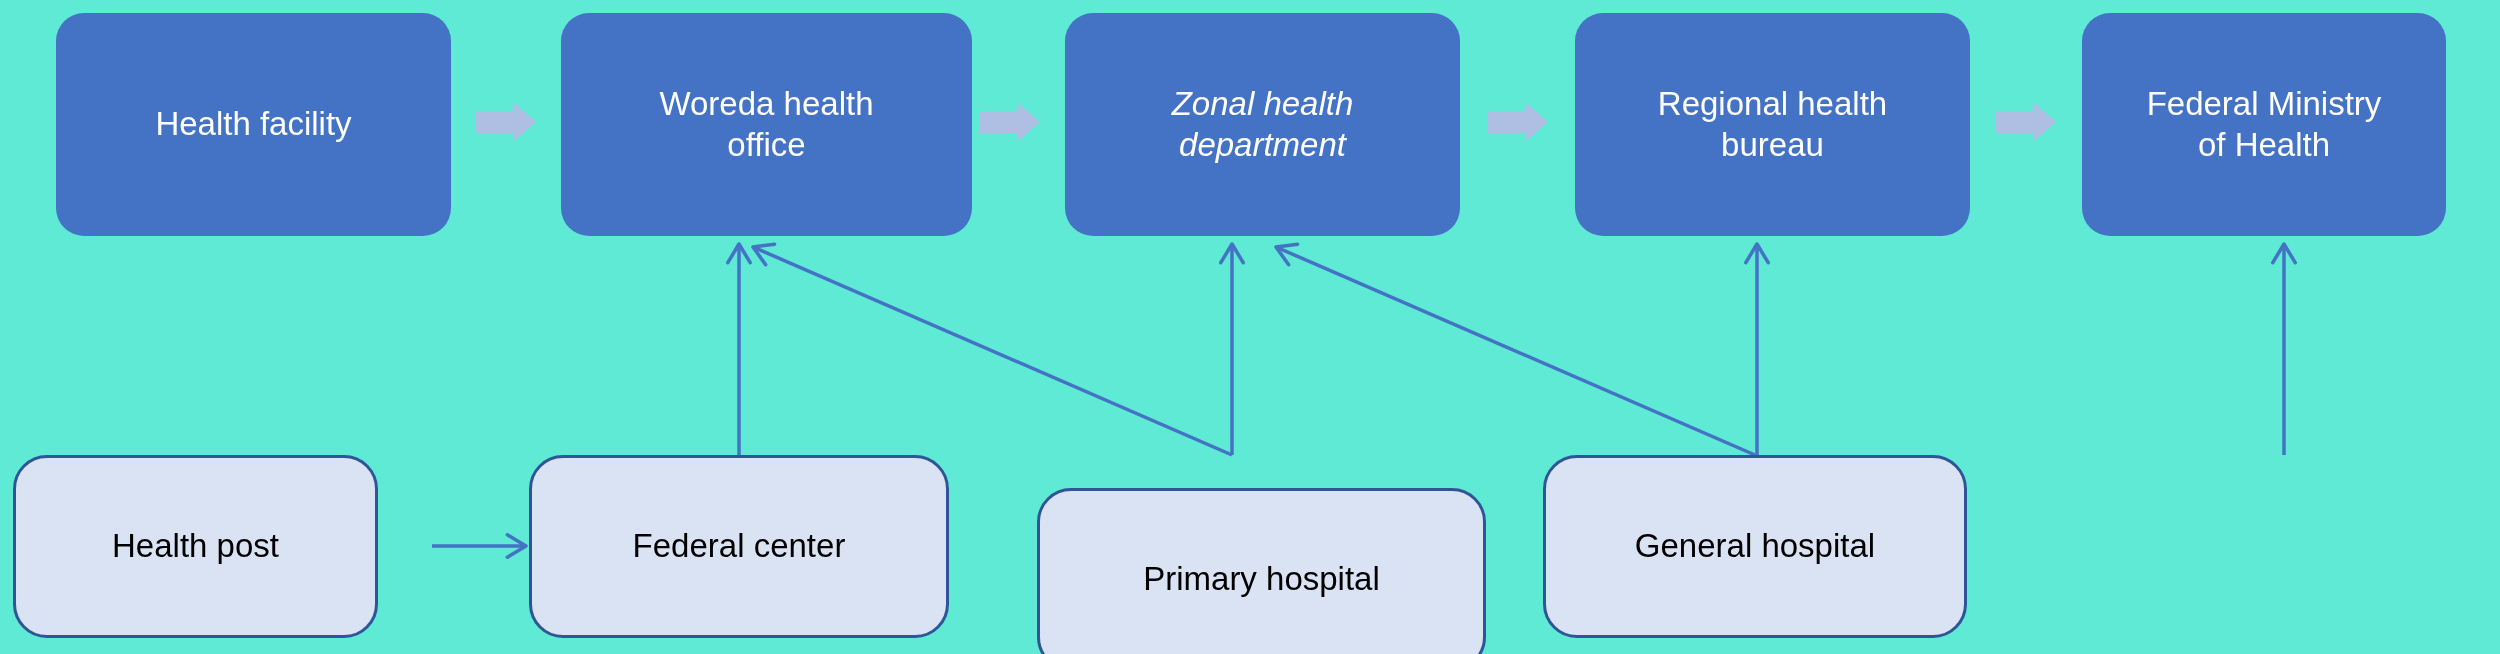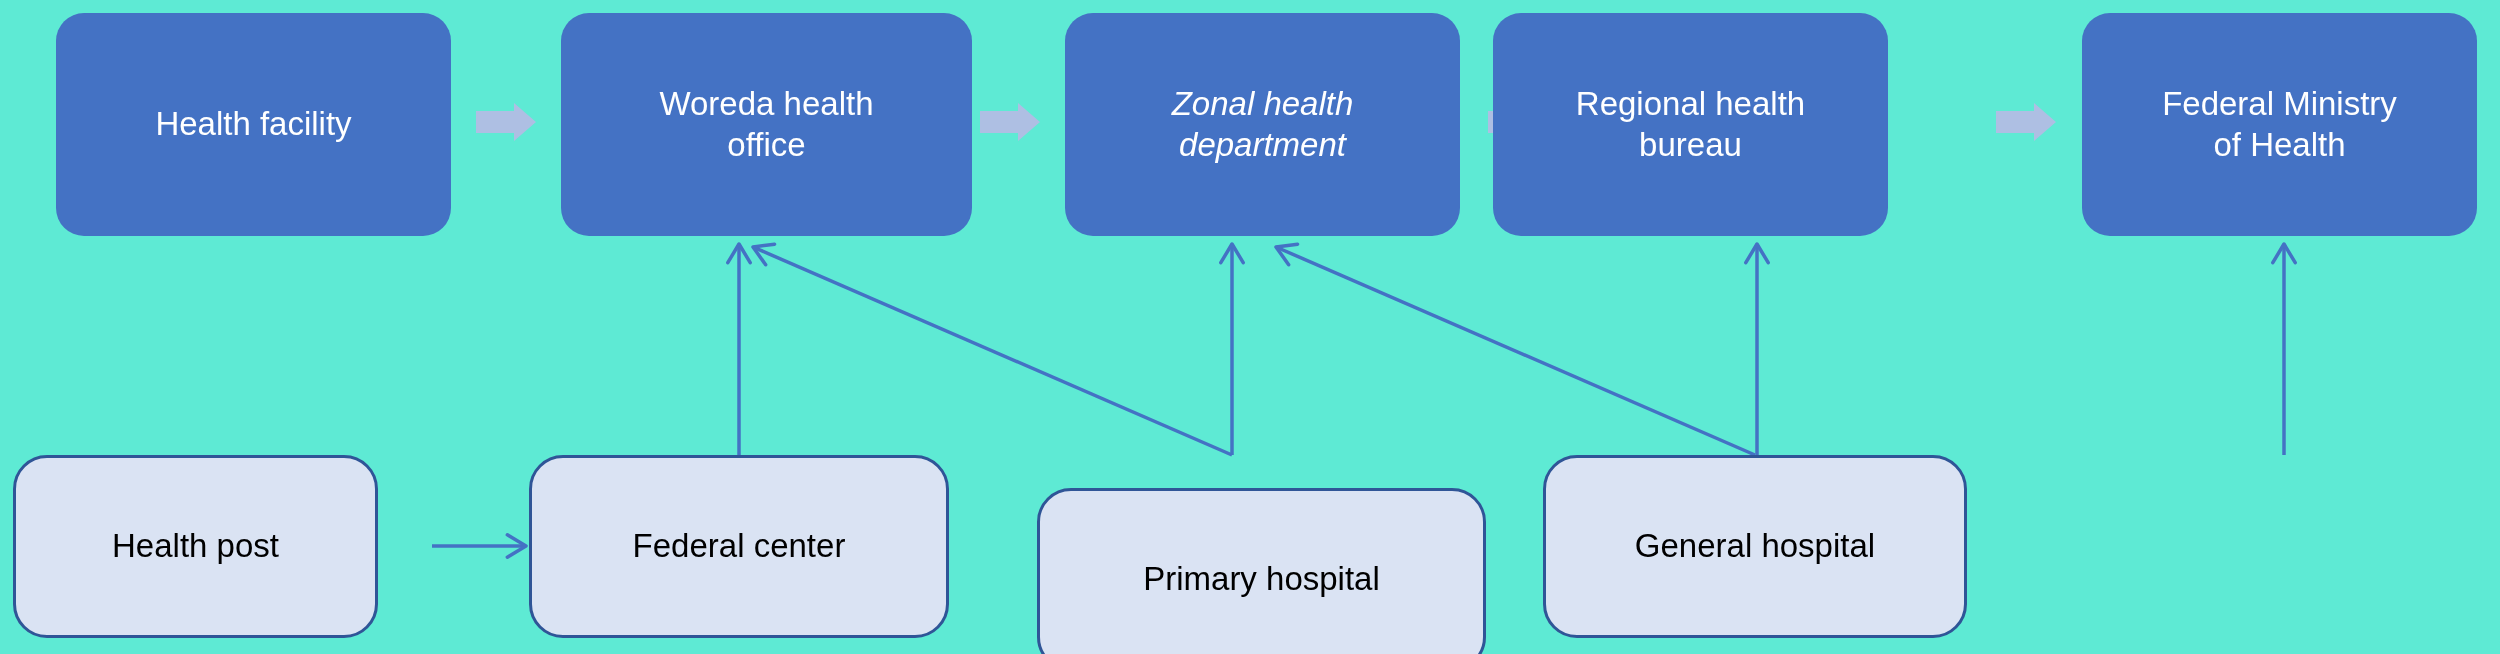--- a/index.html
+++ b/index.html
@@ -86,24 +86,24 @@
 
   <div class="box box-top" style="left:56px;   width:395px;">
     <span class="box-label">Health facility</span>
   </div>
   <div class="box box-top" style="left:561px;  width:411px;">
     <span class="box-label">Woreda health office</span>
   </div>
   <div class="box box-top" style="left:1065px; width:395px;font-style:italic;">
     <span class="box-label">Zonal health department</span>
   </div>
-  <div class="box box-top" style="left:1493px; width:395px;">
+  <div class="box box-top" style="left:1575px; width:395px;">
     <span class="box-label">Regional health bureau</span>
   </div>
-  <div class="box box-top" style="left:2082px; width:395px;">
+  <div class="box box-top" style="left:2082px; width:364px;">
     <span class="box-label">Federal Ministry of Health</span>
   </div>
 
   <div class="box box-bottom" style="left:13px;   width:365px;">
     <span class="box-label">Health post</span>
   </div>
   <div class="box box-bottom" style="left:529px;  width:420px;">
     <span class="box-label">Federal center</span>
   </div>
   <div class="box box-bottom" style="left:1037px; width:449px;margin-top:33px;">

